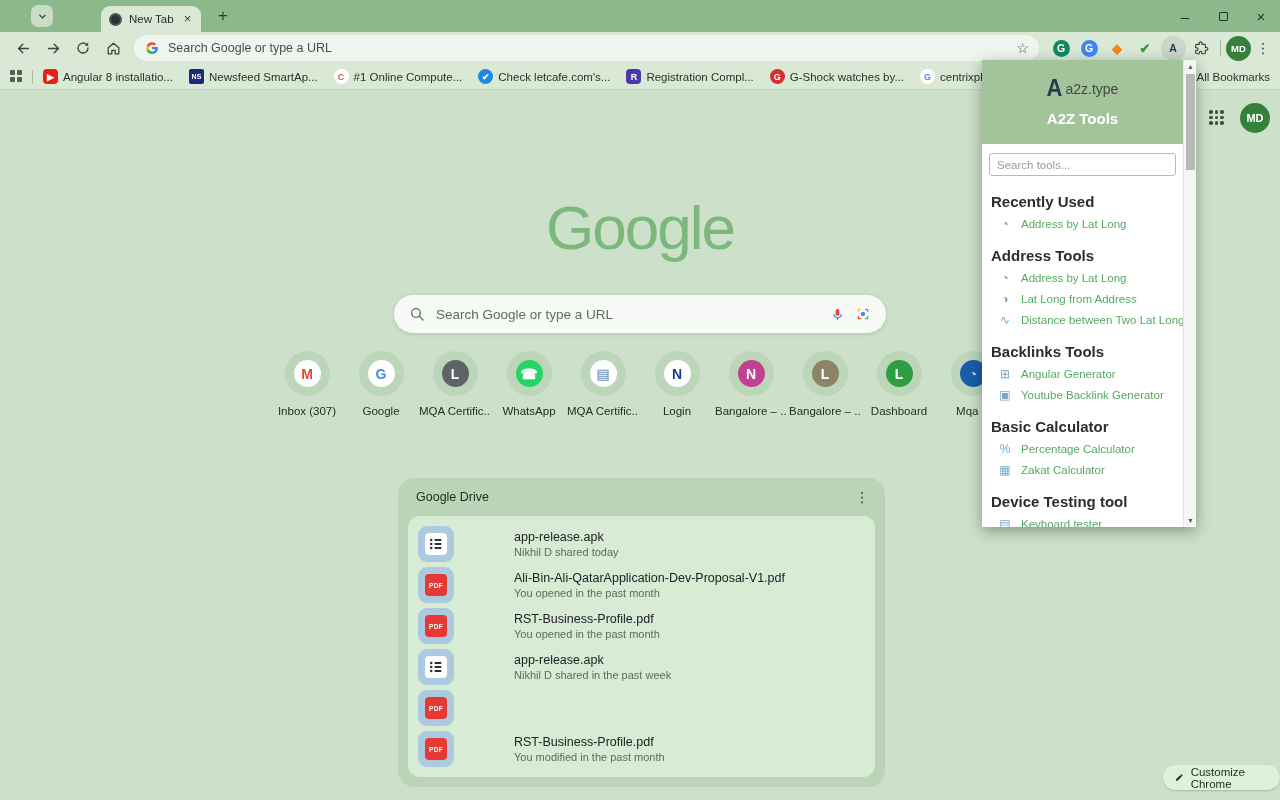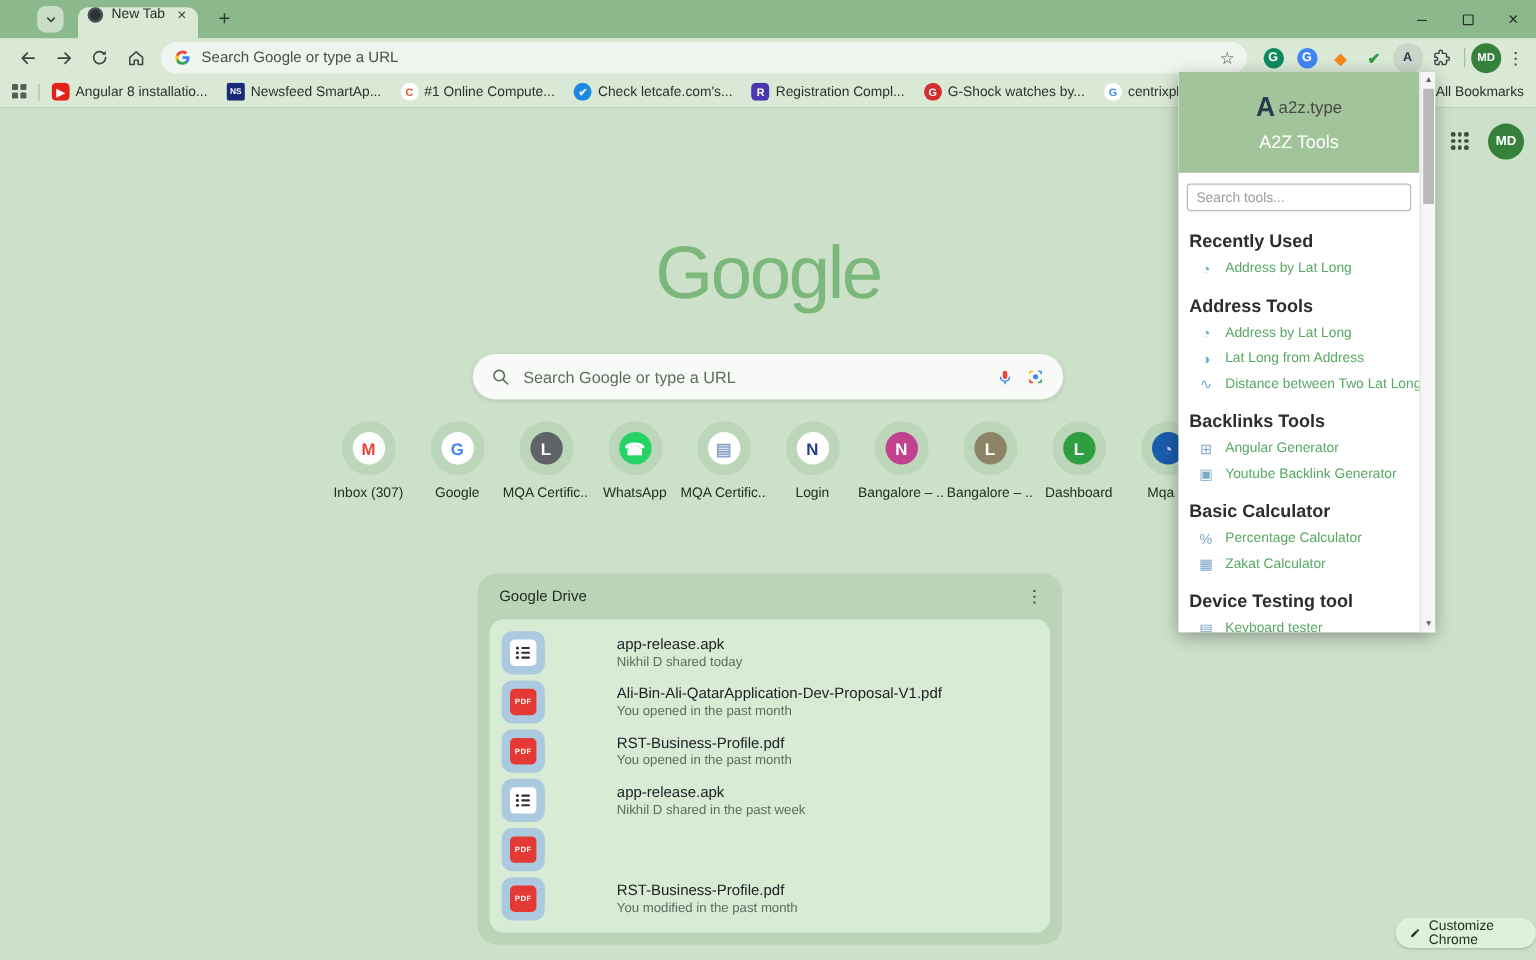--- a/index.html
+++ b/index.html
@@ -2,21 +2,21 @@
 <html><head>
 <meta charset="utf-8">
 <style>
   * { box-sizing: border-box; margin: 0; padding: 0; }
   html,body { width:1280px; height:800px; overflow:hidden; }
   body { font-family:"Liberation Sans", sans-serif; position:relative; background:#cde1ca; }
 
   
   #titlebar { position:absolute; left:0; top:0; width:1280px; height:32px; background:#8cb98c; display:flex; align-items:center; }
   .tabsearch-btn { width:22px; height:22px; margin-left:31px; border-radius:7px; background:#c9ddc7; display:flex; align-items:center; justify-content:center; font-size:11px; color:#2f3a2f; }
-  .tab { position:relative; margin-left:12px; width:100px; height:26px; align-self:flex-end; background:#d9e9d6; border-radius:9px 9px 0 0; display:flex; padding:0 6px 0 8px; }
+  .tab { position:relative; margin-left:48px; width:100px; height:26px; align-self:flex-end; background:#d9e9d6; border-radius:9px 9px 0 0; display:flex; align-items:center; padding:0 6px 0 8px; }
   .tab-favicon { width:13px; height:13px; border-radius:50%; background:#2d3436; border:2px solid #4a5457; flex:none; }
   .tab-title { font-size:11.5px; color:#1f2a1f; margin-left:7px; flex:1; white-space:nowrap; overflow:hidden; }
   .tab-close { font-size:13px; color:#3c463c; width:15px; height:15px; line-height:14px; text-align:center; border-radius:50%; }
   .newtab-btn { font-size:17px; color:#2f3a2f; margin-left:10px; width:24px; text-align:center; }
   .win-controls { margin-left:auto; display:flex; align-items:center; height:100%; }
   .win-btn { width:38px; height:100%; display:flex; align-items:center; justify-content:center; color:#27322a; font-size:15px; }
   .restore-box { width:9px; height:9px; border:1.3px solid #27322a; border-radius:1px; }
 
   
   #toolbar { position:absolute; left:0; top:32px; width:1280px; height:32px; background:#d9e9d6; display:flex; align-items:center; padding:0 8px; }
@@ -80,21 +80,21 @@
   #customize-btn span.txt { font-size:11.5px; color:#17301a; }
   .pencil { width:11px; height:11px; }
 
   
   #popup { position:absolute; left:982px; top:60px; width:214px; height:467px; background:#fff; box-shadow:0 4px 14px rgba(0,0,0,.35); z-index:50; overflow:hidden; }
   #popup-inner { position:absolute; left:0; top:0; right:13px; bottom:0; overflow:hidden; }
   #popup-head { height:84px; background:#a2c49a; display:flex; flex-direction:column; align-items:center; justify-content:center; }
   .a2z-logo { display:flex; align-items:center; gap:3px; }
   .a2z-A { font-size:22px; font-weight:800; color:#2b3950; line-height:1; transform:scaleY(1.05); }
   .a2z-logotext { font-size:14px; color:#474747; }
-  #popup-title { margin-top:10px; font-size:15px; font-weight:normal; color:#fff; }
+  #popup-title { margin-top:10px; font-size:15px; font-weight:bold; color:#fff; }
   #popup-search-wrap { padding:9px 7px 2px 7px; }
   #popup-search { width:100%; height:23px; border:1px solid #b9b9b9; border-radius:3px; font-size:11.5px; padding:0 7px; color:#444; outline:none; font-family:"Liberation Sans",sans-serif; }
   #popup-search::placeholder { color:#9a9a9a; opacity:1; }
   #popup-sections { padding:2px 9px 0 9px; }
   .sec-head { font-size:15px; font-weight:bold; color:#2d2d2d; margin:13px 0 3px 0; }
   .tool-item { display:flex; align-items:center; gap:9px; padding:3.5px 0 3.5px 7px; }
   .tool-ic { width:14px; font-size:12px; color:#7aa7c7; text-align:center; flex:none; }
   .tool-lbl { font-size:11.5px; color:#57a863; white-space:nowrap; }
   #popup-scrollbar { position:absolute; right:0; top:0; bottom:0; width:13px; background:#f5f5f5; border-left:1px solid #e4e4e4; }
   .sb-arrow { position:absolute; left:0; width:13px; height:13px; display:flex; align-items:center; justify-content:center; font-size:7px; color:#606060; }

